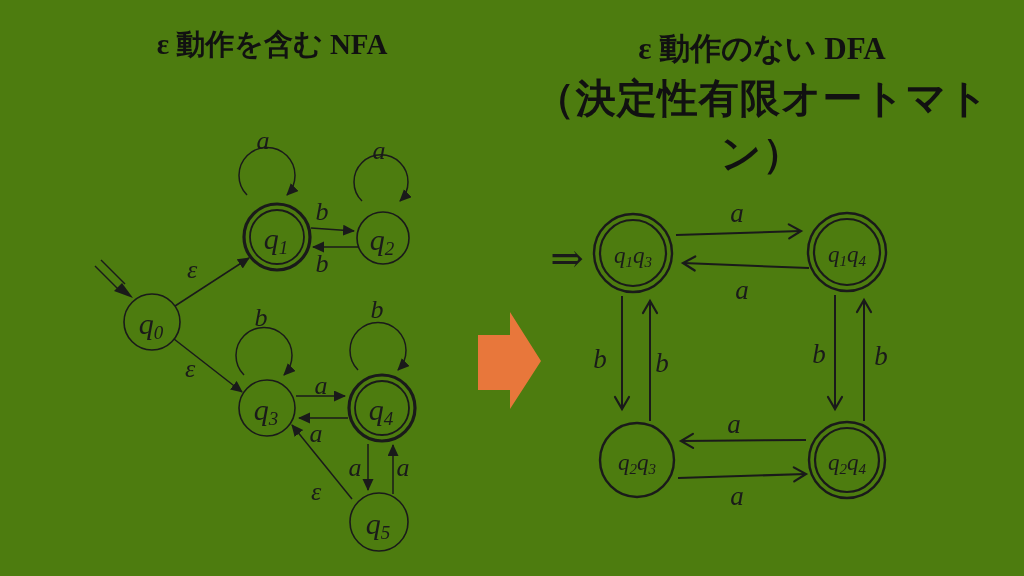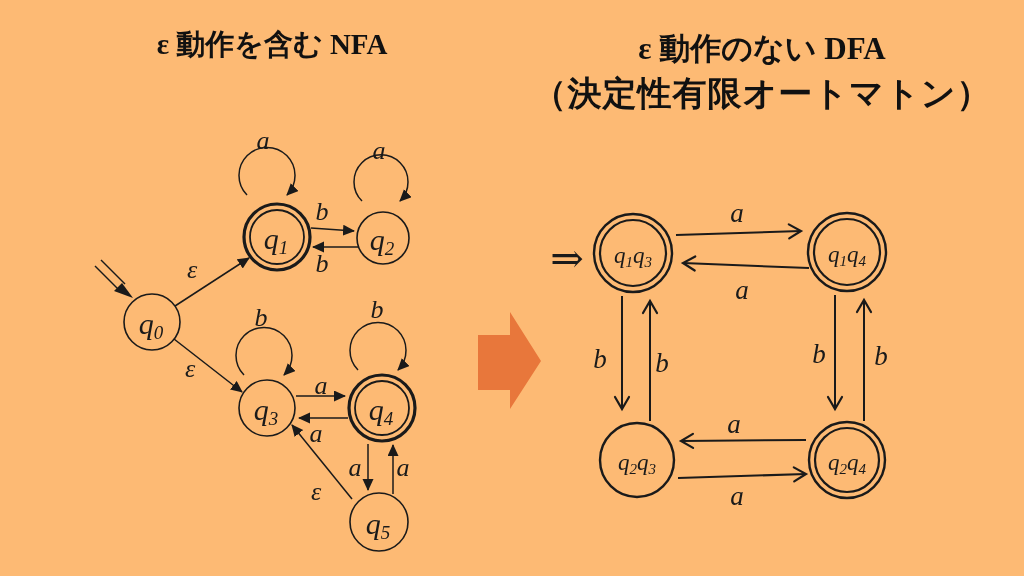--- a/index.html
+++ b/index.html
@@ -1,21 +1,21 @@
 <!DOCTYPE html>
 <html><head>
 <meta charset="utf-8">
 <style>
   html,body{margin:0;padding:0;background:#fff;}
-  .stage{position:relative;width:1024px;height:576px;background:#fdba74;overflow:hidden;
+  .stage{position:relative;width:1024px;height:576px;background:#4d7c0f;overflow:hidden;
          font-family:"Liberation Serif","DejaVu Serif",serif;}
   .title{position:absolute;text-align:center;color:#111;font-weight:bold;line-height:1.38;}
   .title-left{left:40px;top:24px;width:464px;font-size:29px;}
   .title-right{left:530px;top:28px;width:464px;font-size:31px;}
-  .title-right .l2{font-size:34px;letter-spacing:1px;}
+  .title-right .l2{font-size:40px;letter-spacing:1px;}
   svg{position:absolute;left:0;top:0;}
   svg text{fill:#1a1a1a;}
   .st-label{font-style:italic;font-size:30px;}
   .st-sub{font-style:italic;font-size:19px;}
   .edge-label{font-style:italic;font-size:26px;}
   .dfa-label{font-style:italic;font-size:23px;}
   .dfa-sub{font-style:italic;font-size:15px;}
   .dfa-edge-label{font-style:italic;font-size:27px;}
   .start-sym{font-size:40px;font-style:italic;}
 </style>

